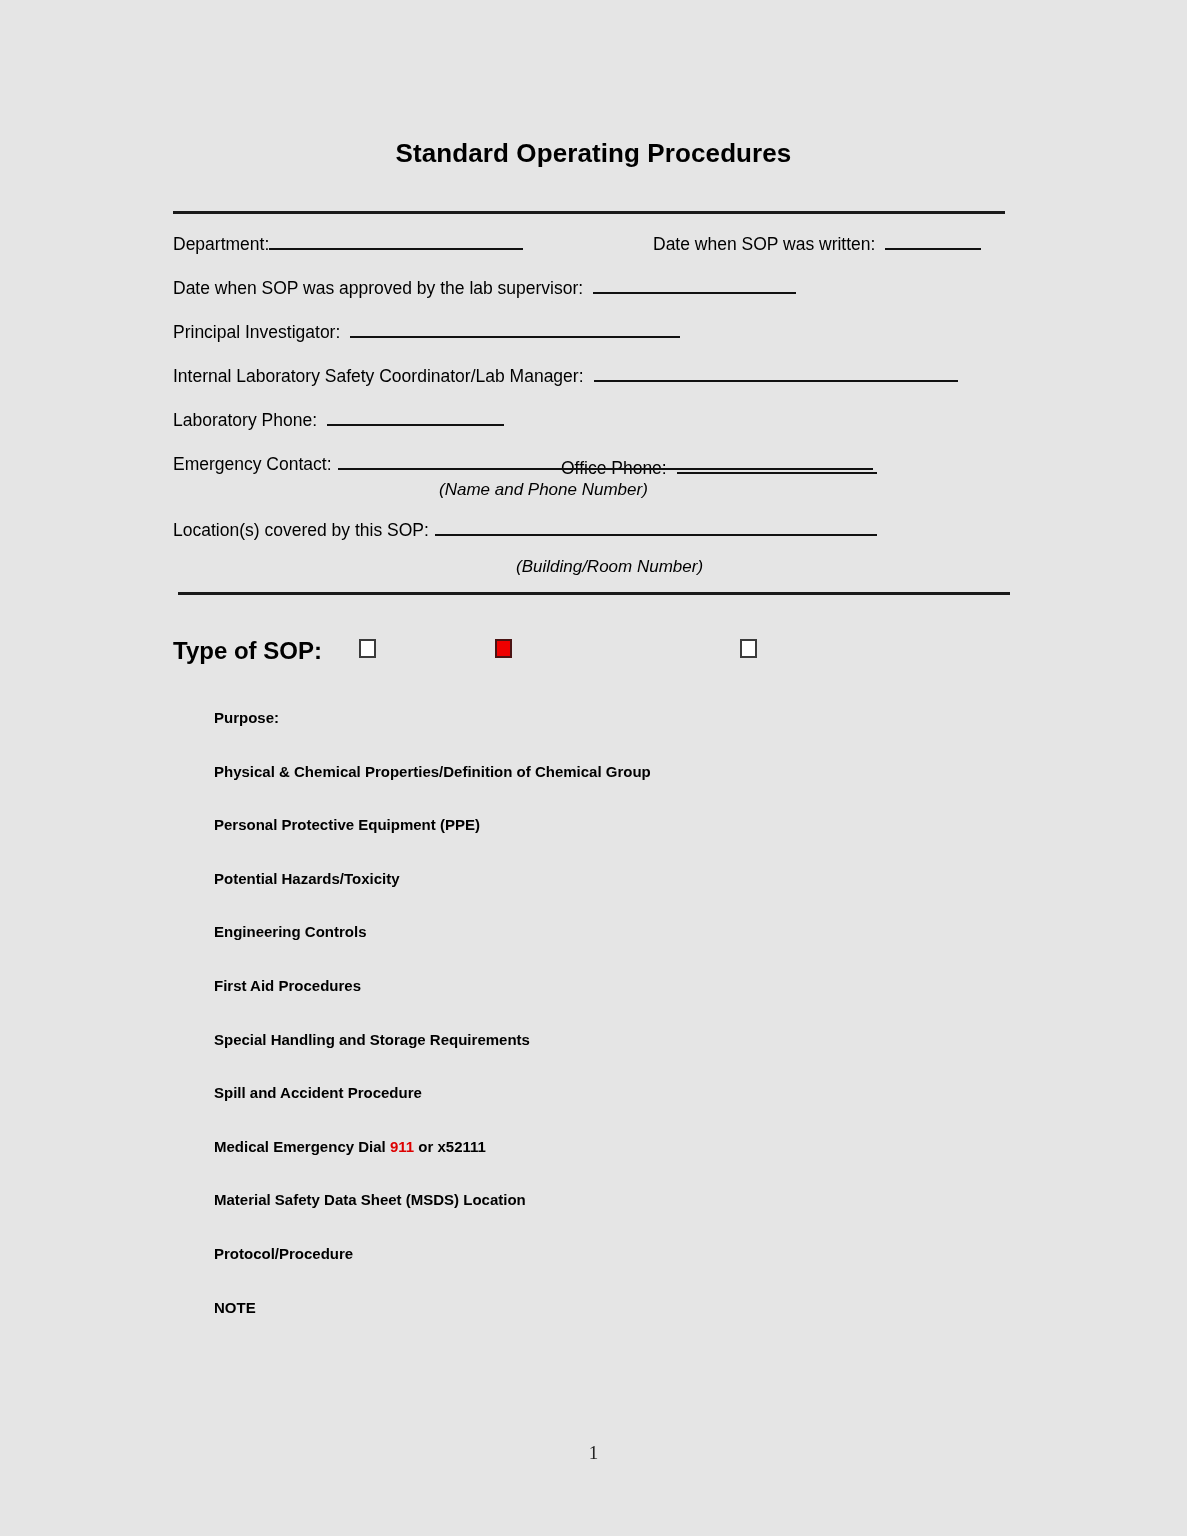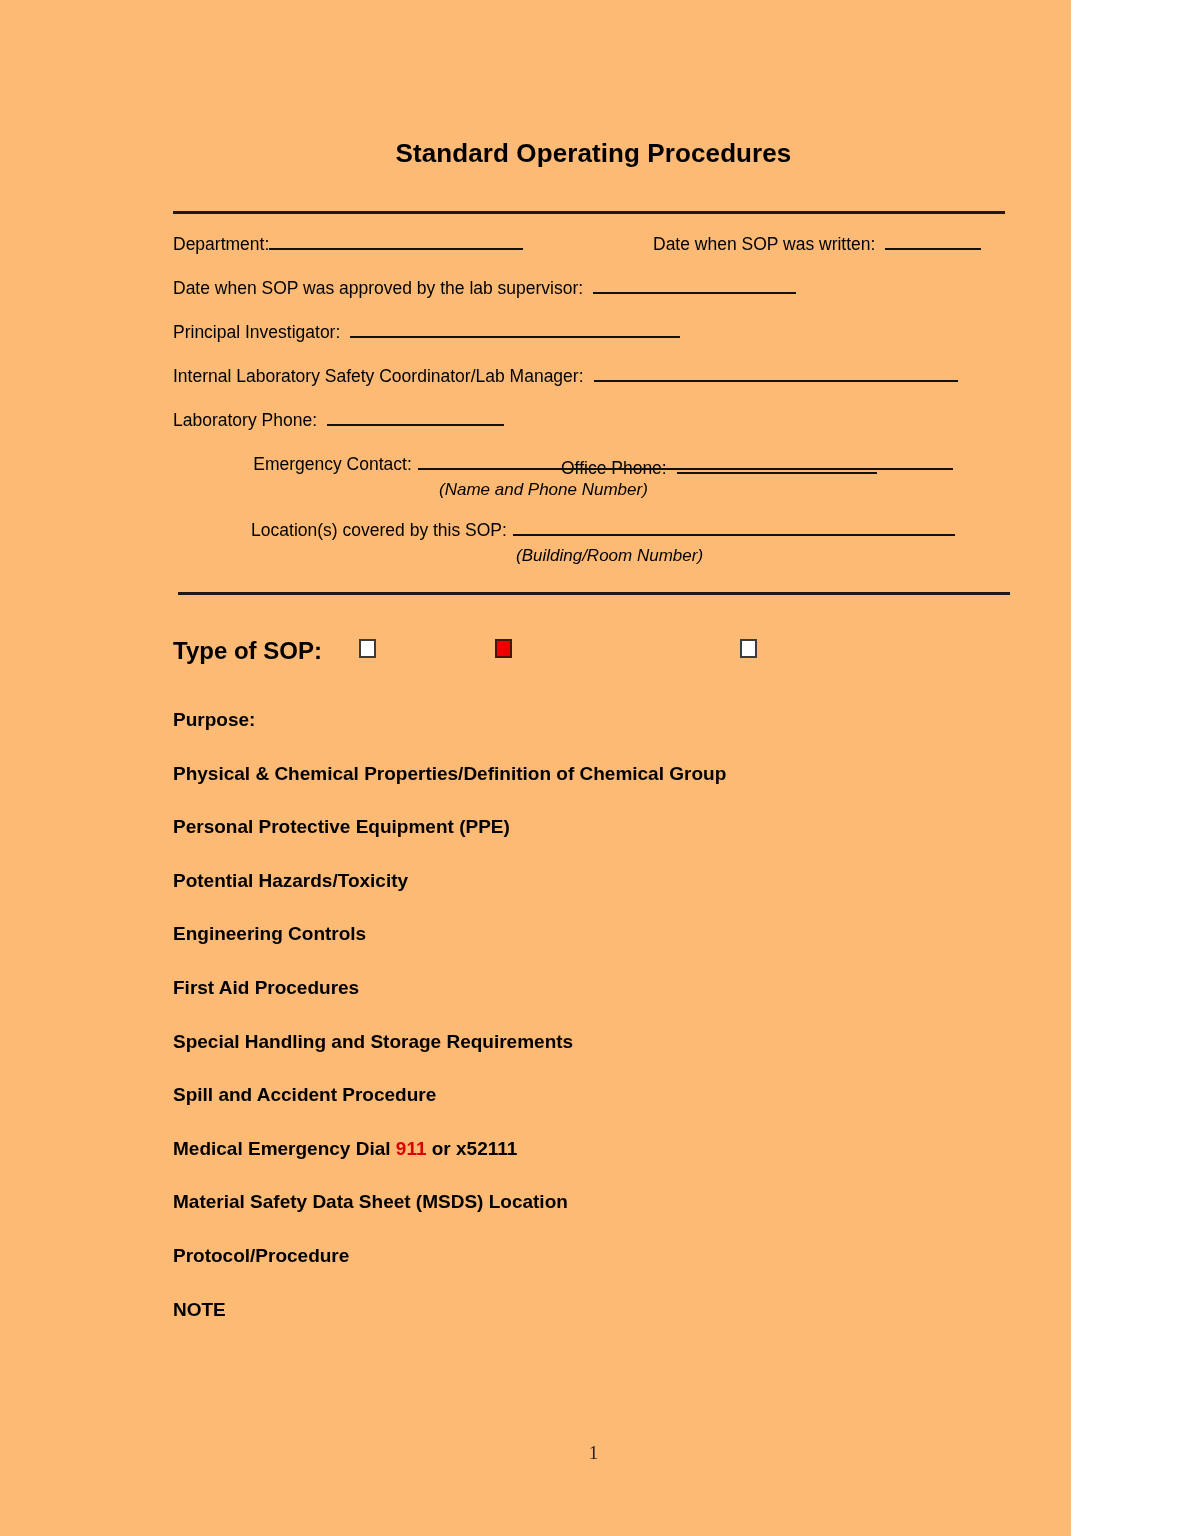--- a/index.html
+++ b/index.html
@@ -7,23 +7,23 @@
     margin: 0;
     padding: 0;
     background: #ffffff;
   }
   body {
     font-family: "Liberation Sans", sans-serif;
     color: #000000;
   }
   .page {
     position: relative;
-    width: 1071px;
+    width: 1187px;
     height: 1536px;
-    background: #fdba74;
+    background: #e5e5e5;
     overflow: hidden;
     box-sizing: border-box;
   }
 
   
   .doc-title {
     position: absolute;
     left: 0;
     top: 138px;
     width: 1187px;
@@ -49,21 +49,21 @@
     top: 234px;
     width: 860px;
     font-size: 17.5px;
     line-height: 1.0;
   }
   .form-row {
     position: relative;
     height: 44px;
     white-space: nowrap;
   }
-  .form-row.tall { height: 48px; text-align: center; }
+  .form-row.tall { height: 48px; }
   .fld-label { display: inline; }
   
   .blank {
     display: inline-block;
     border-bottom: 2.5px solid #111111;
     height: 0.82em;
     vertical-align: baseline;
     margin-left: 0px;
   }
   .gap-s { display: inline-block; width: 6px; }
@@ -117,25 +117,26 @@
   .chk-3 { left: 567px; }
 
   
   .sections {
     position: absolute;
     left: 173px;
     top: 710px;
     width: 900px;
   }
   .section-heading {
-    font-size: 19px;
+    font-size: 15px;
     font-weight: bold;
     line-height: 1.0;
     height: 53.6px;
     white-space: nowrap;
+    margin-left: 41px;
   }
   .section-heading.gap-before { padding-top: 5px; }
   .red { color: #dd0000; }
 
   
   .page-number {
     position: absolute;
     left: 0;
     top: 1442px;
     width: 1187px;
@@ -182,21 +183,21 @@
       </span>
     </div>
 
     <div class="form-row tall">
       <span class="fld-label">Emergency Contact:</span><span class="gap-s"></span><span class="blank" style="width:535px;"></span>
       <span class="sub-italic" style="left:258px; top:27px;">(Name and Phone Number)</span>
     </div>
 
     <div class="form-row tall" style="margin-top:18px;">
       <span class="fld-label">Location(s) covered by this SOP:</span><span class="gap-s"></span><span class="blank" style="width:442px;"></span>
-      <span class="sub-italic" style="left:335px; top:27px;">(Building/Room Number)</span>
+      <span class="sub-italic" style="left:335px; top:38px;">(Building/Room Number)</span>
     </div>
 
   </div>
 
   <div class="rule rule-bottom"></div>
 
   <div class="type-row">
     <span class="type-label">Type of SOP:</span>
     <span class="chk chk-1"></span>
     <span class="chk chk-2 filled"></span>

